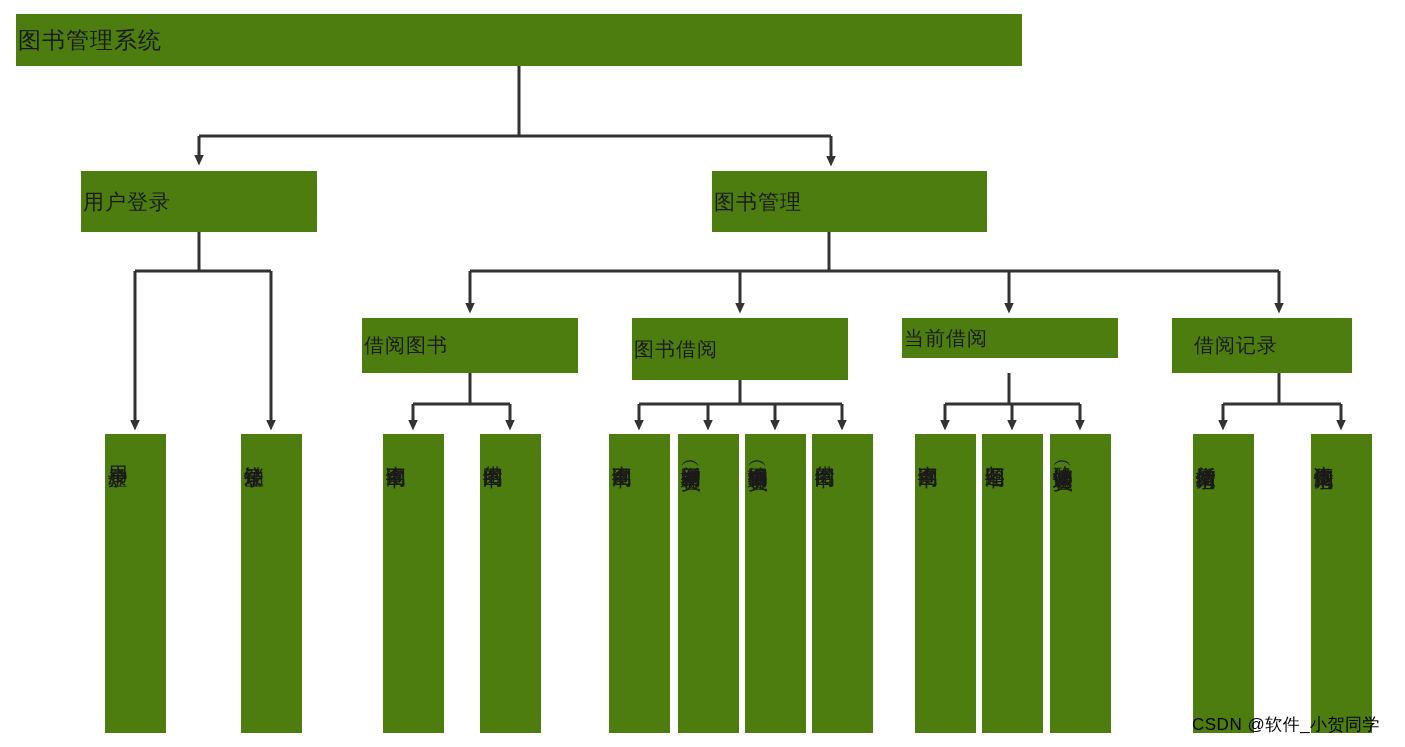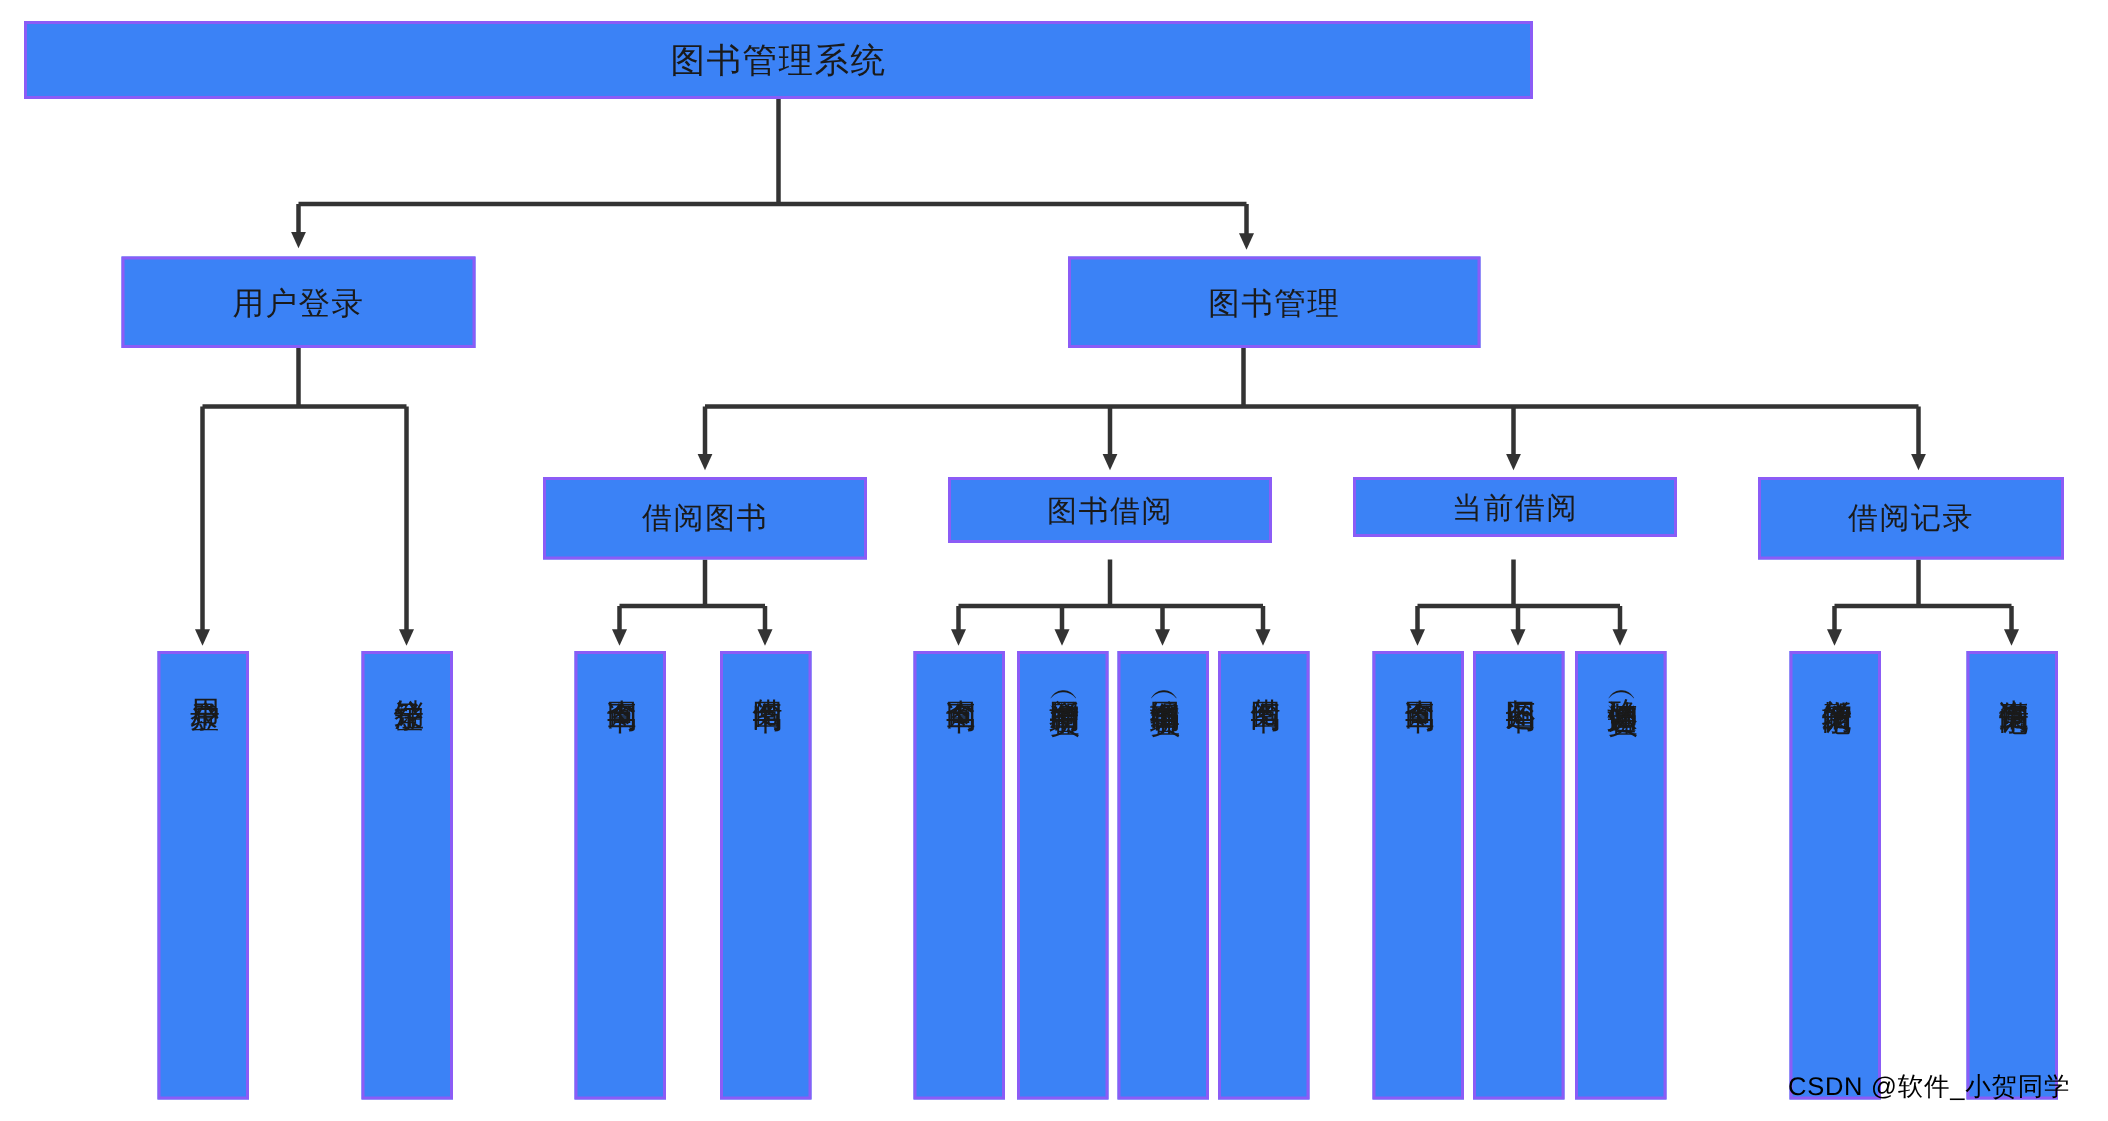--- a/index.html
+++ b/index.html
@@ -22,25 +22,24 @@
     position: absolute;
     left: 0;
     top: 0;
     width: 1405px;
     height: 747px;
     pointer-events: none;
   }
   .node {
     position: absolute;
     box-sizing: border-box;
-    background: #3b82f6;
-    border: 2px solid #8b5cf6;
+    background: #4d7c0f;
+    border: 2px solid #4d7c0f;
     display: flex;
     align-items: center;
-    justify-content: center;
     color: #1a1a1a;
     z-index: 2;
   }
   .node.root {
     font-size: 23px;
     letter-spacing: 1px;
   }
   .node.lvl2 {
     font-size: 21px;
     letter-spacing: 1px;
@@ -139,27 +138,27 @@
   <div class="node lvl2" style="left:81px; top:171px; width:236px; height:61px;">
     <span class="hlabel">用户登录</span>
   </div>
   <div class="node lvl2" style="left:712px; top:171px; width:275px; height:61px;">
     <span class="hlabel">图书管理</span>
   </div>
 
   <div class="node lvl3" style="left:362px; top:318px; width:216px; height:55px;">
     <span class="hlabel">借阅图书</span>
   </div>
-  <div class="node lvl3" style="left:632px; top:318px; width:216px; height:44px;">
+  <div class="node lvl3" style="left:632px; top:318px; width:216px; height:62px;">
     <span class="hlabel">图书借阅</span>
   </div>
   <div class="node lvl3" style="left:902px; top:318px; width:216px; height:40px;">
     <span class="hlabel">当前借阅</span>
   </div>
-  <div class="node lvl3" style="left:1172px; top:318px; width:204px; height:55px;">
+  <div class="node lvl3" style="left:1172px; top:318px; width:180px; height:55px;padding-left:20px;">
     <span class="hlabel">借阅记录</span>
   </div>
 
   <div class="node leaf" style="left:105px; top:434px; width:61px; height:299px;">
     <span class="vlabel">用户登录</span>
   </div>
   <div class="node leaf" style="left:241px; top:434px; width:61px; height:299px;">
     <span class="vlabel">注销登录</span>
   </div>
 

